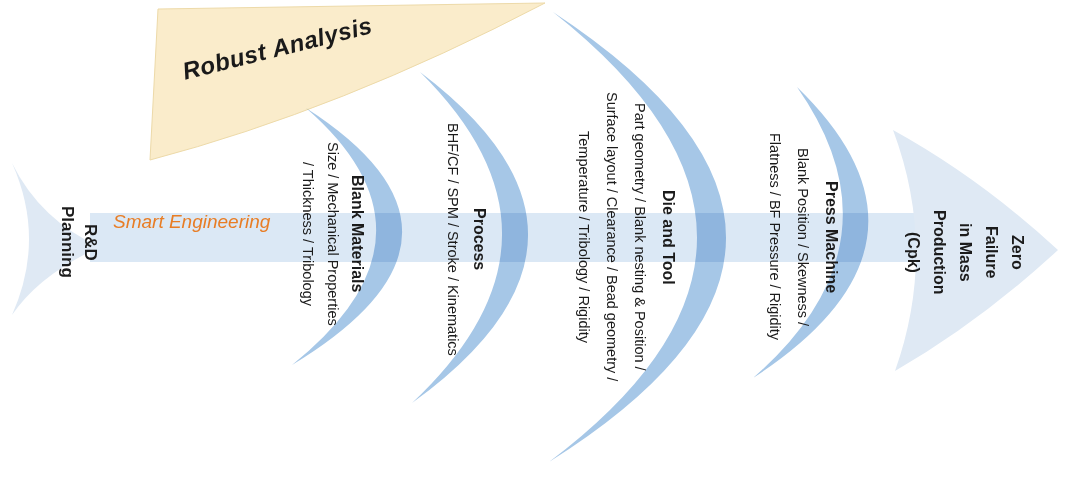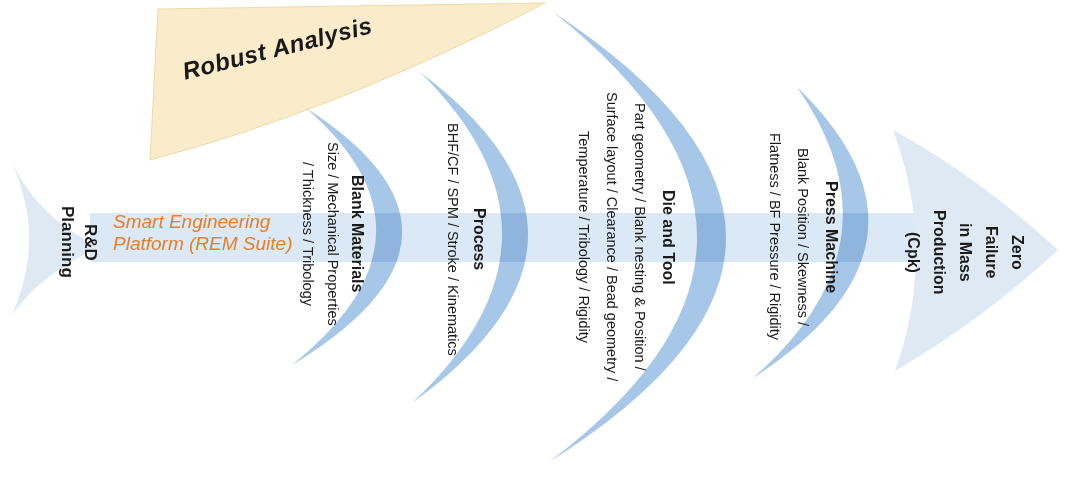--- a/index.html
+++ b/index.html
@@ -66,21 +66,20 @@
     <path d="M893,130 Q980,178 1058,250 Q980,322 895,371 Q938,250 893,130 Z" fill="#dfe9f4"></path>
   </svg>
 
   <div id="tail-label" class="vlabel tail-label">
     <div>R&amp;D</div>
     <div>Planning</div>
   </div>
 
   <div id="spine-label">
     <div>Smart Engineering</div>
-    <div>Platform (REM Suite)</div>
   </div>
 
   <div id="robust-label">Robust Analysis</div>
 
   <div id="sec-blank" class="vlabel lh25">
     <div class="sec-title">Blank Materials</div>
     <div class="sec-line">Size / Mechanical Properties</div>
     <div class="sec-line">/ Thickness / Tribology</div>
   </div>
 

